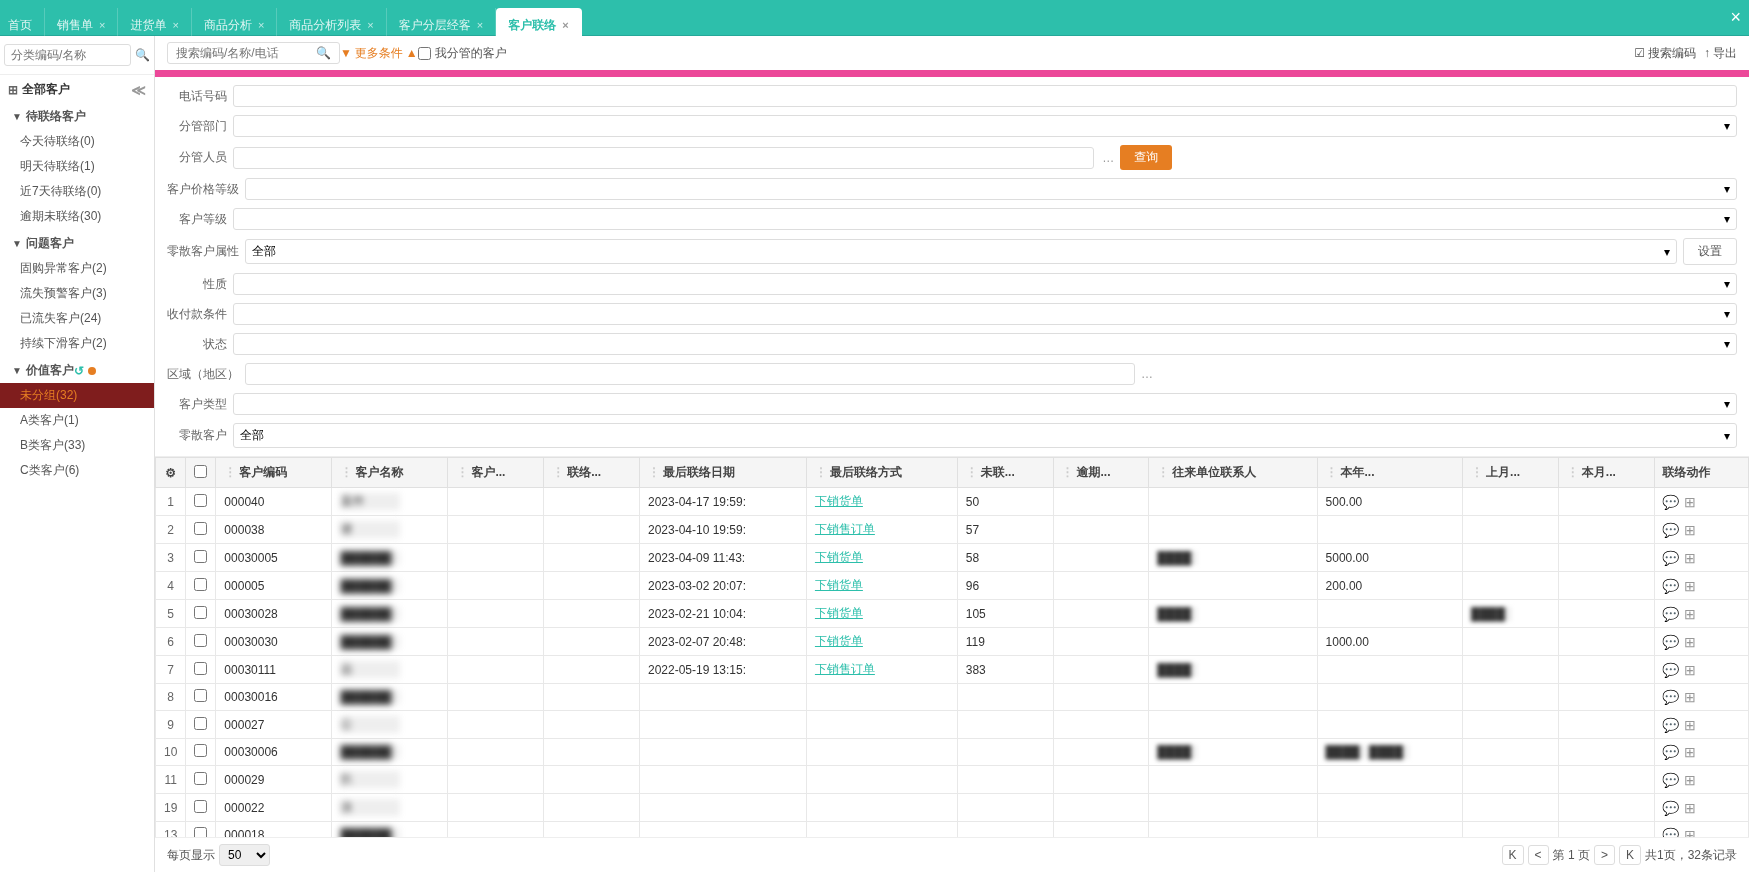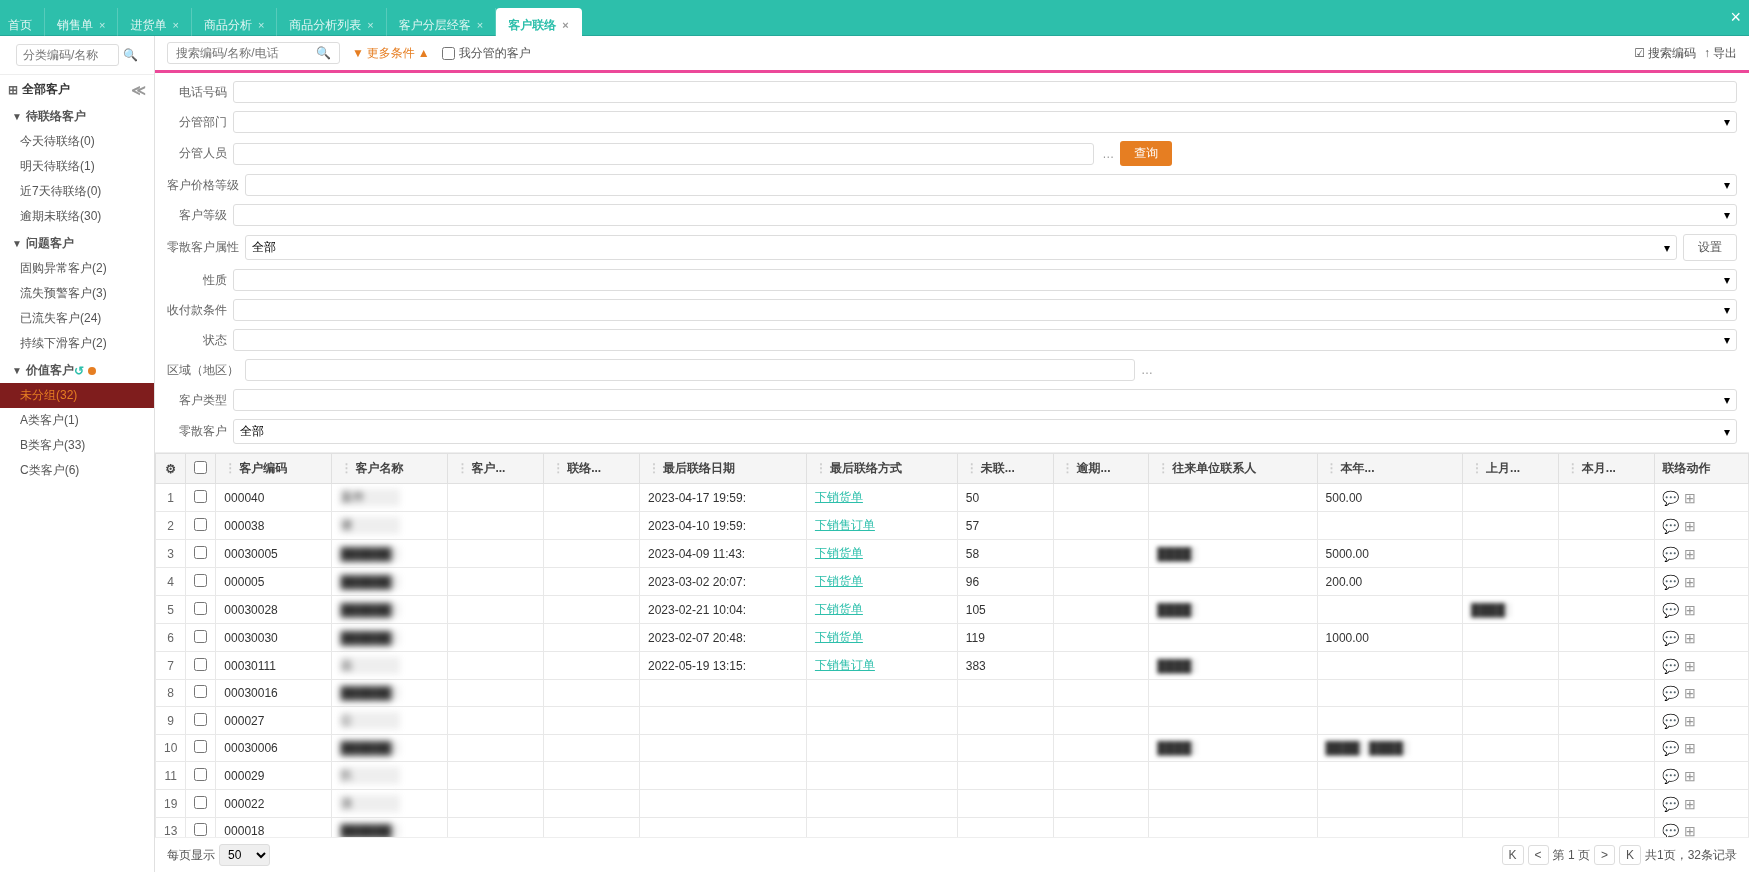--- a/index.html
+++ b/index.html
@@ -40,21 +40,21 @@
     
     .sidebar {
       width: 155px; min-width: 155px;
       background: #fff;
       border-right: 1px solid #e0e0e0;
       overflow-y: auto;
       display: flex; flex-direction: column;
     }
     .sidebar-search {
       display: flex; align-items: center;
-      padding: 8px 16px;
+      padding: 8px 4px;
       border-bottom: 1px solid #eee;
     }
     .sidebar-search input {
       border: 1px solid #ddd; border-radius: 3px;
       padding: 3px 6px; width: 100%; font-size: 12px;
       outline: none;
     }
     .sidebar-search-icon { margin-left: 4px; color: #999; cursor: pointer; }
 
     .sidebar-section-header {
@@ -82,22 +82,22 @@
     
     .content-area {
       flex: 1; display: flex; flex-direction: column; overflow: hidden;
       background: #f5f5f5;
     }
 
     
     .filter-bar {
       display: flex; align-items: center;
       padding: 6px 12px; background: #fff;
-      border-bottom: 3px solid #ec4899;
-      gap: 12px;
+      border-bottom: 7px solid #ec4899;
+      gap: 0;
     }
     .search-input-wrap {
       display: flex; align-items: center;
       border: 1px solid #ddd; border-radius: 3px;
       padding: 3px 8px; background: #fff;
     }
     .search-input-wrap input {
       border: none; outline: none; font-size: 12px; width: 140px;
     }
     .more-conditions {

